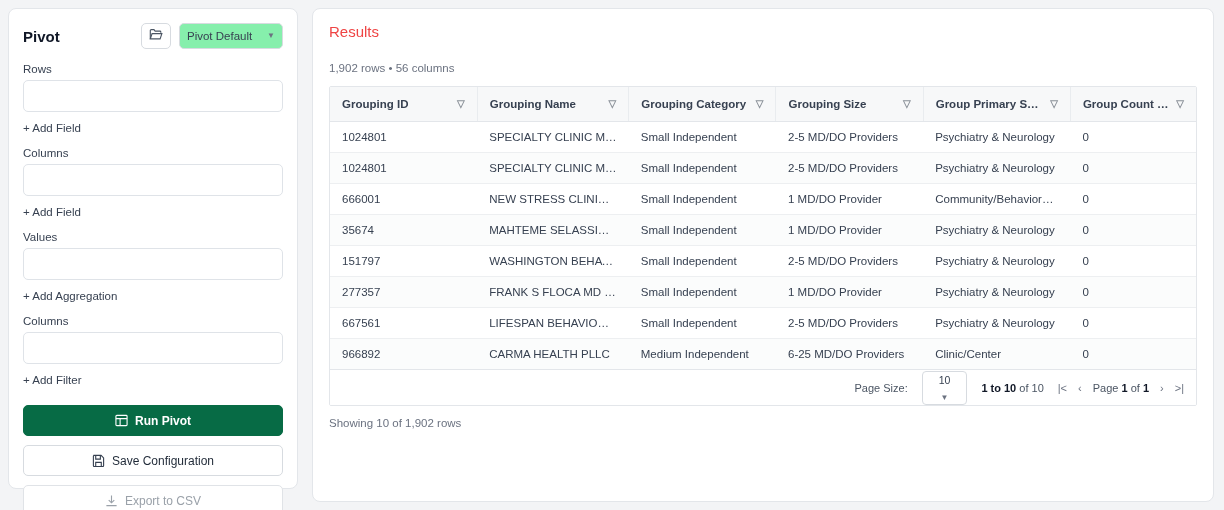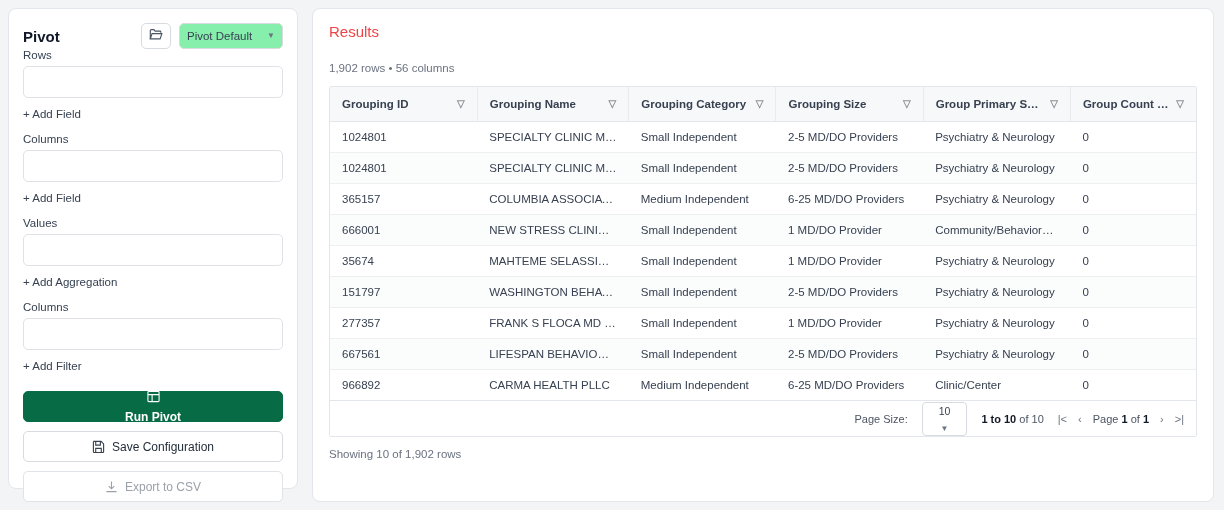--- a/index.html
+++ b/index.html
@@ -28,20 +28,21 @@
     background: #ffffff;
     border: 1px solid #e3e6ea;
     border-radius: 8px;
     padding: 14px 14px 14px 14px;
     height: 481px;
   }
   .pivot-header {
     display: flex;
     align-items: center;
     justify-content: space-between;
+    margin-bottom: 14px;
     text-align: right;
   }
   .pivot-title {
     font-size: 15px;
     font-weight: bold;
     color: #111827;
   }
   .pivot-header-right {
     display: flex;
     align-items: center;
@@ -112,21 +113,20 @@
     margin-bottom: 9px;
     border: 1px solid #d7dbe0;
     background: #fff;
     color: #1f2937;
   }
   .btn-primary {
     background: #076b45;
     border-color: #076b45;
     color: #ffffff;
     font-weight: bold;
-    flex-direction: column;
   }
   .btn-disabled {
     color: #9aa1a9;
     border-color: #e0e3e7;
     background: #fff;
   }
   .btn svg { display: block; }
 
   
   .results-panel {
@@ -386,28 +386,20 @@
               <td>Small Independent</td>
               <td>2-5 MD/DO Providers</td>
               <td>Psychiatry &amp; Neurology</td>
               <td>0</td>
             </tr>
             <tr>
               <td>1024801</td>
               <td>SPECIALTY CLINIC ME...</td>
               <td>Small Independent</td>
               <td>2-5 MD/DO Providers</td>
-              <td>Psychiatry &amp; Neurology</td>
-              <td>0</td>
-            </tr>
-            <tr>
-              <td>365157</td>
-              <td>COLUMBIA ASSOCIATE...</td>
-              <td>Medium Independent</td>
-              <td>6-25 MD/DO Providers</td>
               <td>Psychiatry &amp; Neurology</td>
               <td>0</td>
             </tr>
             <tr>
               <td>666001</td>
               <td>NEW STRESS CLINIC I...</td>
               <td>Small Independent</td>
               <td>1 MD/DO Provider</td>
               <td>Community/Behavioral ...</td>
               <td>0</td>

